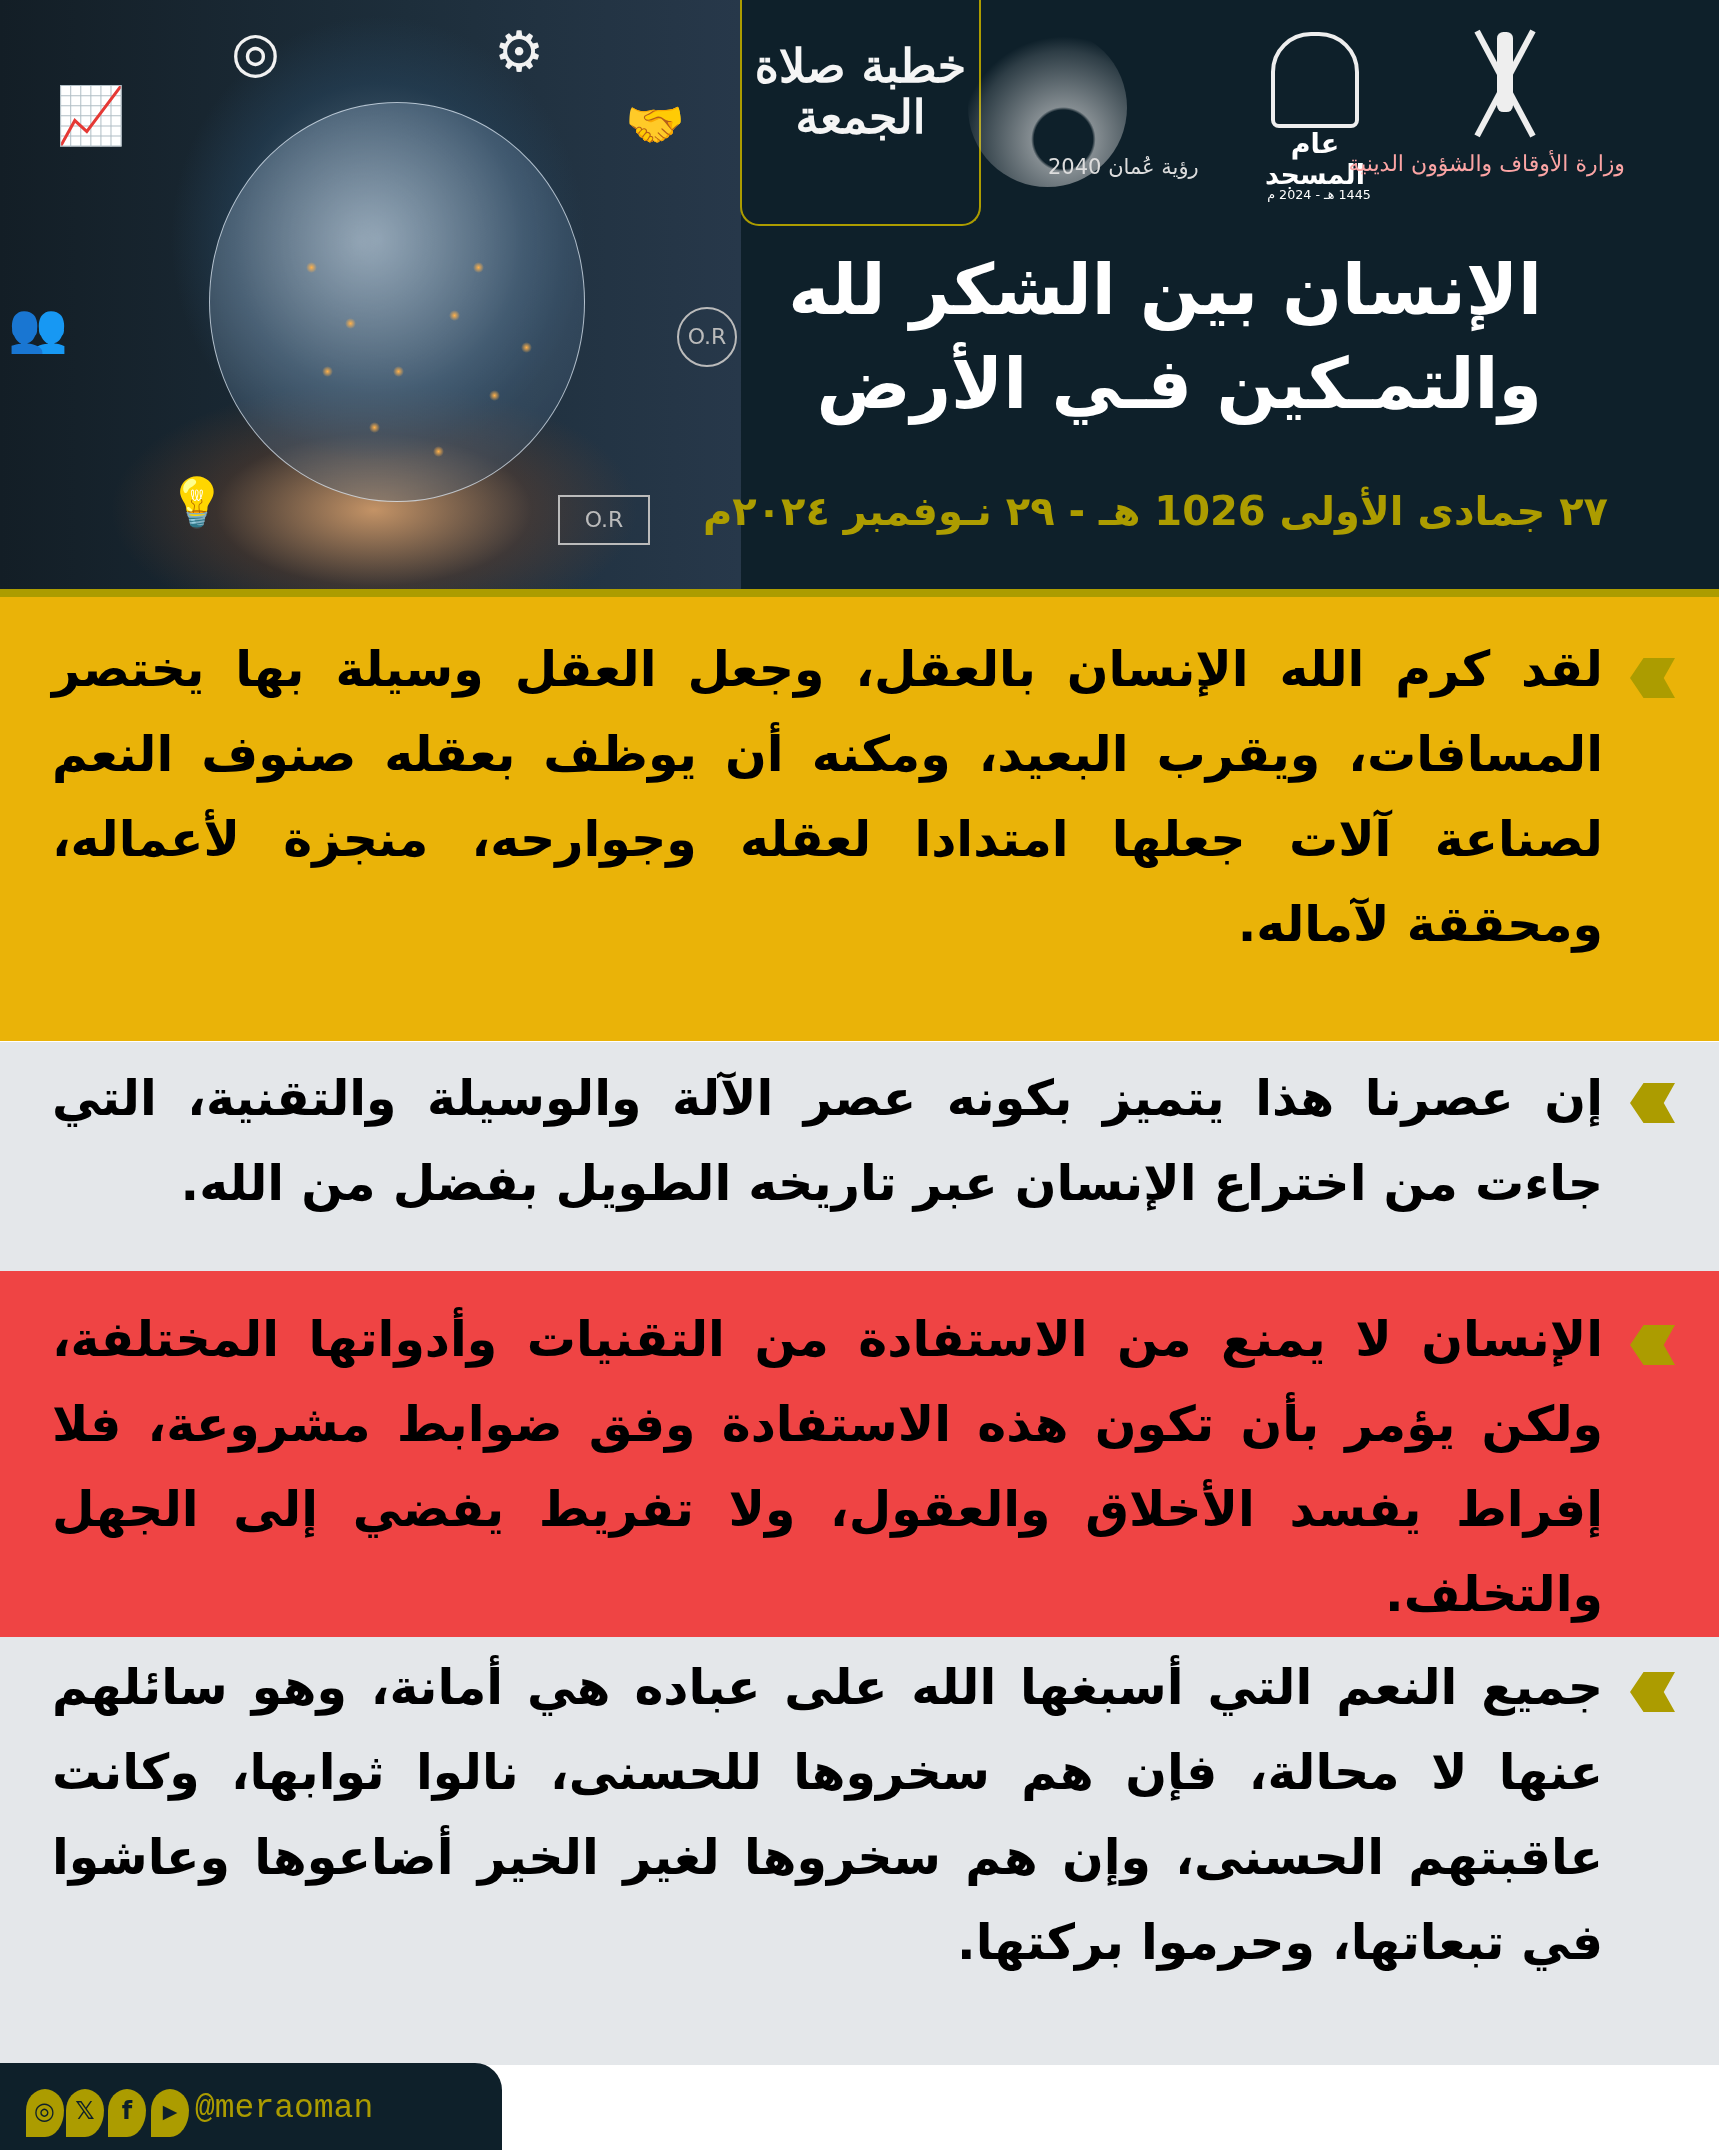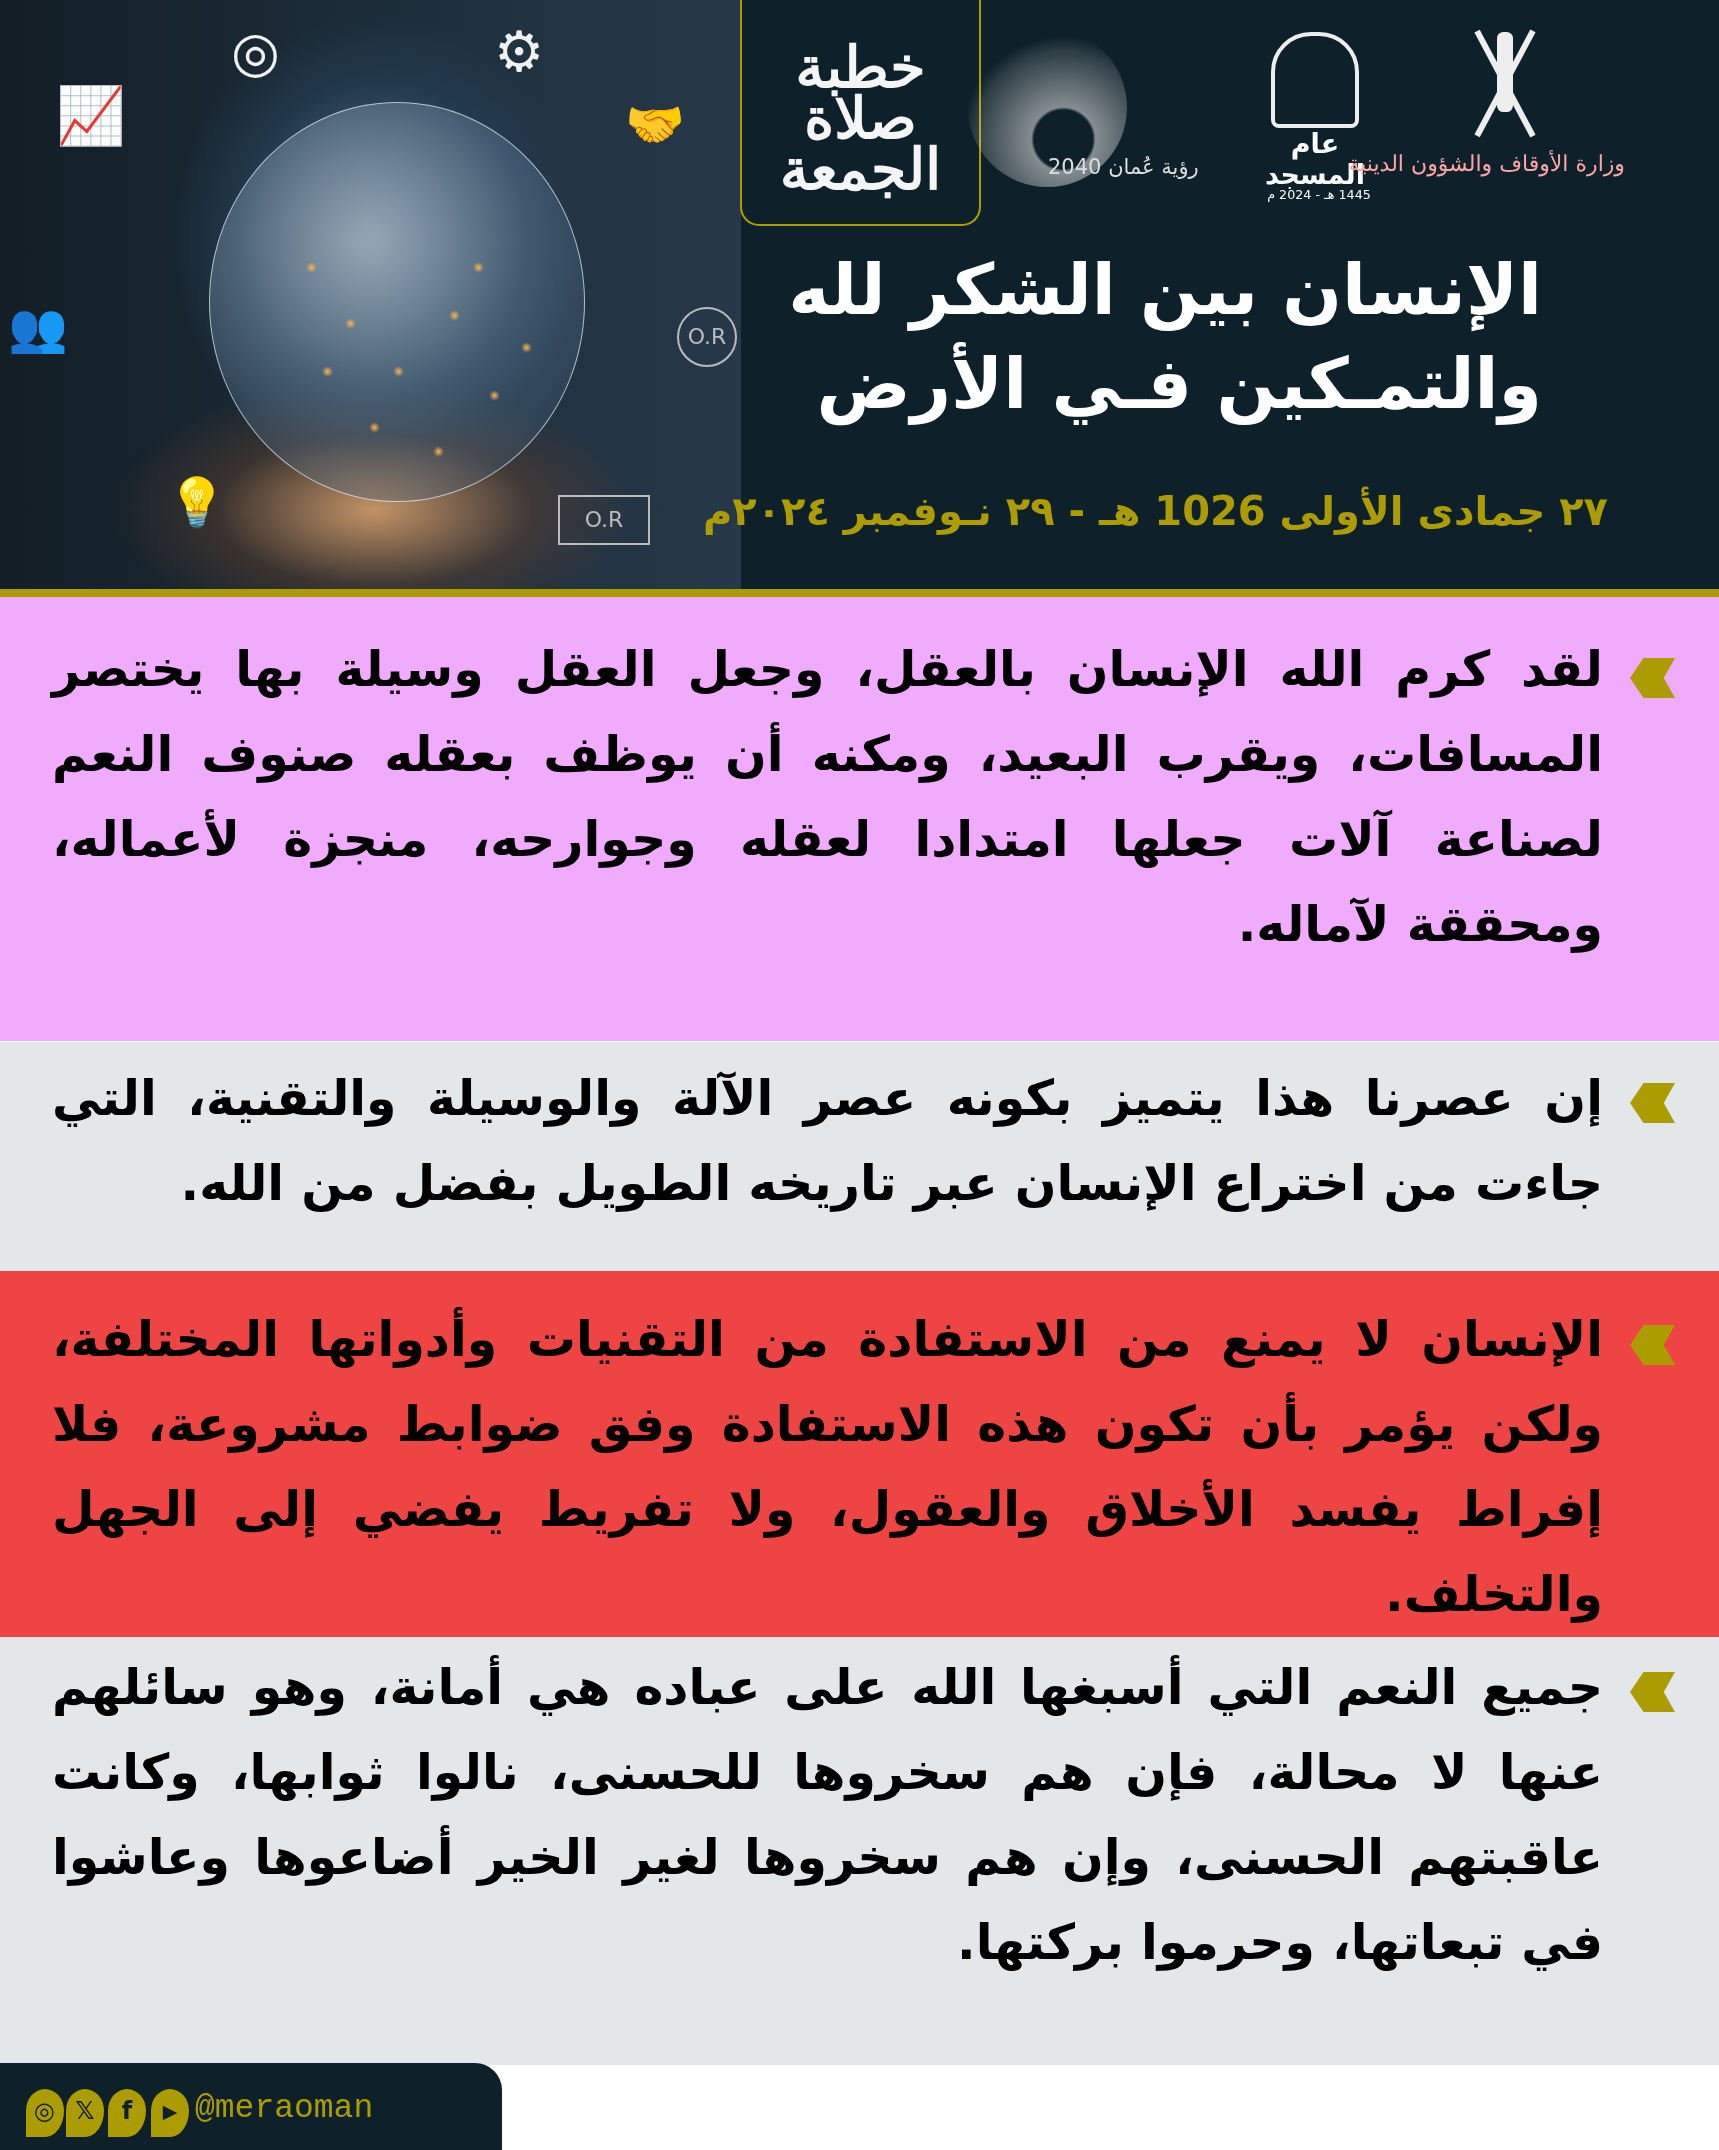--- a/index.html
+++ b/index.html
@@ -11,21 +11,21 @@
     background:radial-gradient(ellipse 207px 223px at 378px 239px,rgba(160,185,205,.55),rgba(40,70,95,.5) 70%,rgba(14,32,42,0) 100%),
                radial-gradient(ellipse 263px 127px at 374px 510px,rgba(225,165,110,.85),rgba(120,70,40,.35) 60%,rgba(14,32,42,0) 100%),
                linear-gradient(90deg,#131e26 0%,#1d2e3b 55%,#27384a 100%);}
   .globe{position:absolute;left:209px;top:102px;width:374px;height:398px;border-radius:50%;
     border:1.6px solid rgba(230,240,250,.7);
     background:radial-gradient(circle at 40% 35%,rgba(210,225,240,.45),rgba(90,120,150,.35) 60%,rgba(40,60,80,.4));}
   .dot{position:absolute;width:11px;height:11px;border-radius:50%;background:radial-gradient(circle,#ffb14a,rgba(255,140,40,0) 70%);}
   .hero-icon{position:absolute;color:#f2f2f2;font-size:56px;line-height:1;}
   
   .sermon-box{position:absolute;left:740px;top:-3.2px;width:237px;height:227px;border:2.4px solid #ac9c00;border-top:none;border-radius:0 0 19px 19px;}
-  .sermon-text{position:absolute;left:0;top:44px;width:237px;text-align:center;color:#f5f5f5;font-family:"DejaVu Serif",serif;font-size:57px;line-height:51px;font-weight:bold;direction:rtl;}
+  .sermon-text{position:absolute;left:0;top:44px;width:237px;text-align:center;color:#f5f5f5;font-family:"DejaVu Serif",serif;font-size:46px;line-height:51px;font-weight:bold;direction:rtl;}
   .logo{position:absolute;color:#eeeeee;text-align:center;direction:rtl;}
   .title{position:absolute;right:178px;top:243px;width:797px;text-align:right;direction:rtl;color:#ffffff;font-family:"DejaVu Sans",sans-serif;font-weight:bold;font-size:70px;line-height:94px;}
   .date{position:absolute;right:112px;top:487px;width:956px;text-align:right;direction:rtl;color:#ac9c00;font-weight:bold;font-size:40px;line-height:48px;}
   
   .band{position:absolute;left:0;width:1720px;}
   .band.gray{background:#e4e7ea;}
   .para{position:absolute;left:52px;width:1551px;direction:rtl;text-align:justify;text-align-last:right;color:#000000;font-family:"DejaVu Sans",sans-serif;font-weight:bold;font-size:49px;line-height:85px;}
   .bullet{position:absolute;width:45px;height:40px;background:#ac9c00;
     clip-path:polygon(30% 0,100% 0,75% 50%,100% 100%,30% 100%,0 50%);}
   .footer{position:absolute;left:0;top:2063px;width:502px;height:88px;background:#0e202a;border-radius:0 27px 0 0;}
@@ -84,21 +84,21 @@
   </div>
 
   <div class="title">
     <div>الإنسان بين الشكر لله</div>
     <div>والتمـكين فـي الأرض</div>
   </div>
   <div class="date">٢٧ جمادى الأولى 1026 هـ - ٢٩ نـوفمبر ٢٠٢٤م</div>
 </div>
 <div class="gold-rule"></div>
 
-<div class="band" style="top:597px;height:444px;background:#f0abfc;">
+<div class="band" style="top:597px;height:444px;background:#eab308;">
   <span class="bullet" style="left:1630px;top:61px;"></span>
   <div class="para" style="top:30px;">لقد كرم الله الإنسان بالعقل، وجعل العقل وسيلة بها يختصر المسافات، ويقرب البعيد، ومكنه أن يوظف بعقله صنوف النعم لصناعة آلات جعلها امتدادا لعقله وجوارحه، منجزة لأعماله، ومحققة لآماله.</div>
 </div>
 
 <div class="band gray" style="top:1042px;height:265px;">
   <span class="bullet" style="left:1630px;top:41px;"></span>
   <div class="para" style="top:14.3px;">إن عصرنا هذا يتميز بكونه عصر الآلة والوسيلة والتقنية، التي جاءت من اختراع الإنسان عبر تاريخه الطويل بفضل من الله.</div>
 </div>
 
 <div class="band" style="top:1271px;height:366px;background:#ef4444;">

